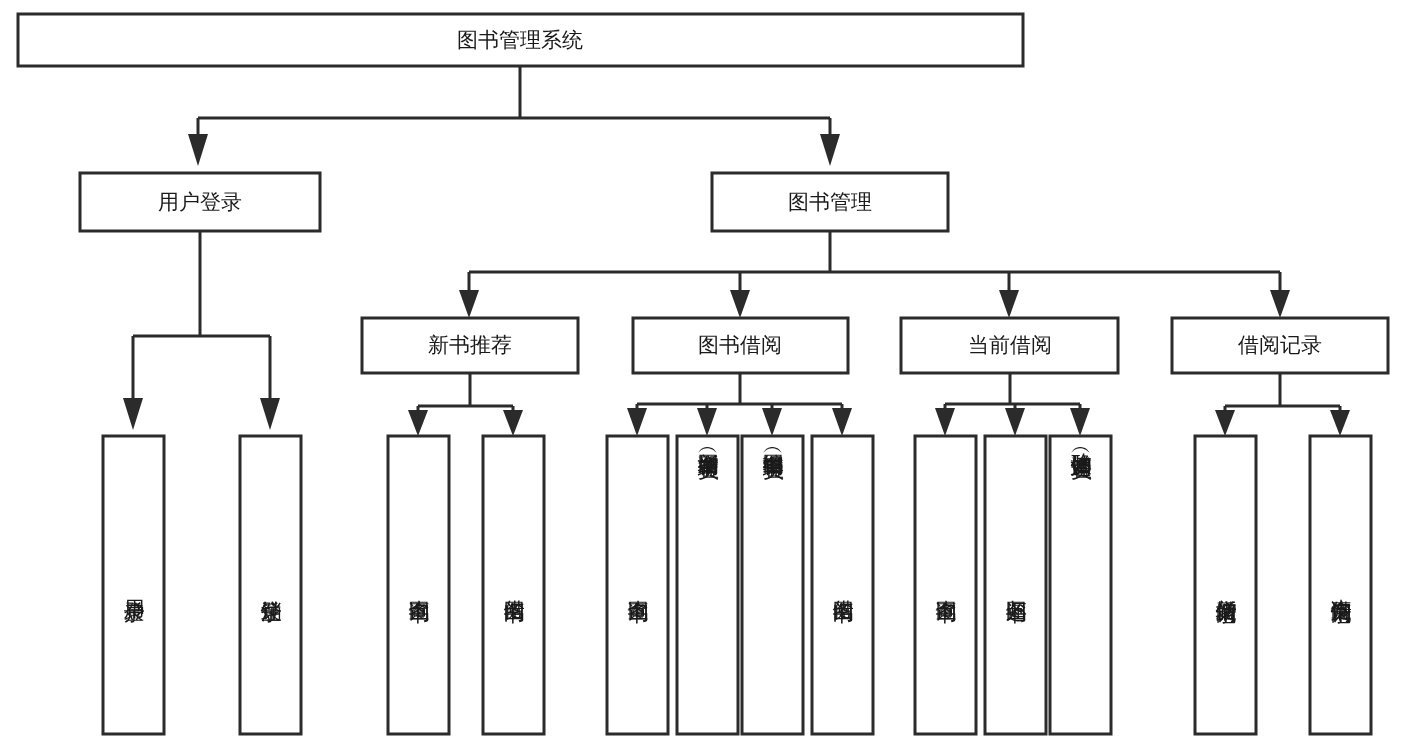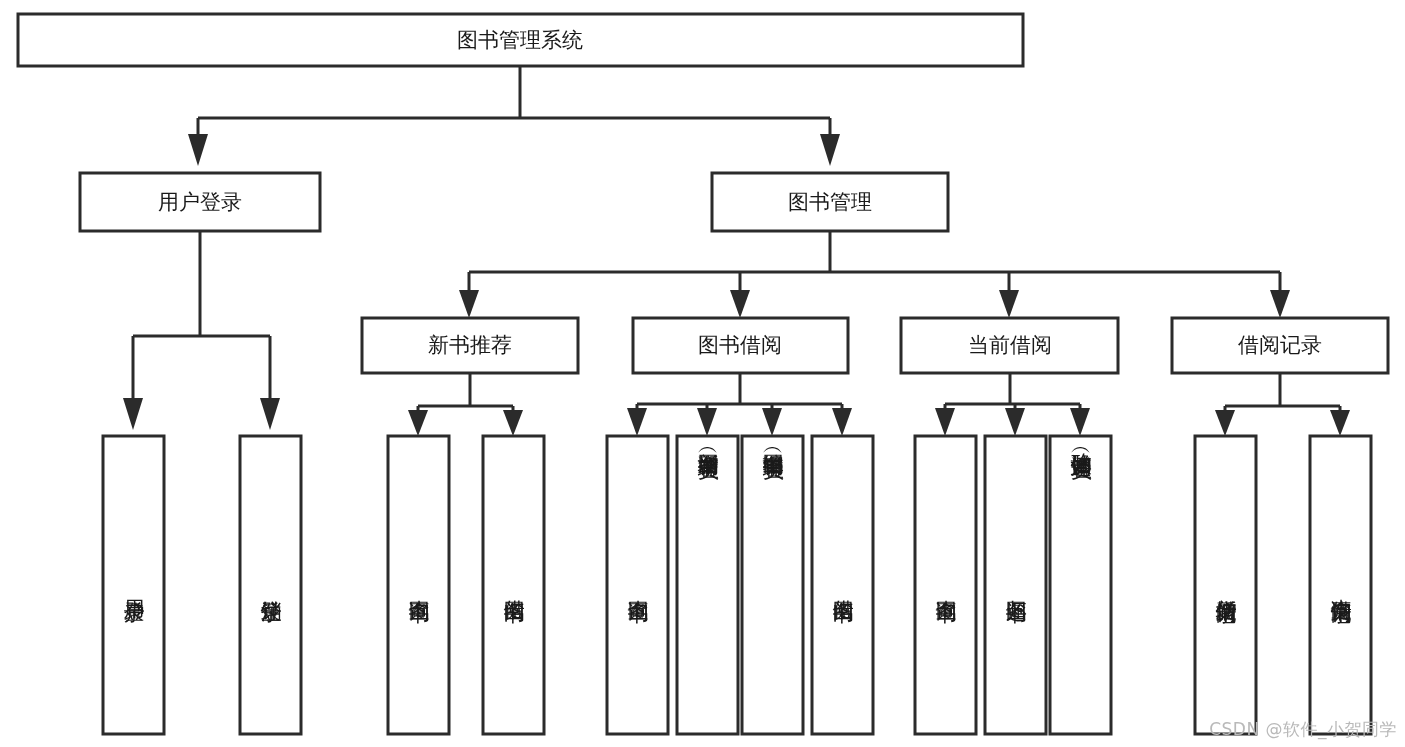--- a/index.html
+++ b/index.html
@@ -233,15 +233,14 @@
     <span class="leaf-label">确认归还（管理员）</span>
   </div>
 
   <div class="leaf-label-wrap" style="left:1195px; top:436px; width:61px; height:298px;">
     <span class="leaf-label">新增借阅记录</span>
   </div>
   <div class="leaf-label-wrap" style="left:1310px; top:436px; width:61px; height:298px;">
     <span class="leaf-label">查询借阅记录</span>
   </div>
 
-  <div class="watermark">CSDN @软件_小贺同学</div>
 
 </div>
 
 </body></html>

